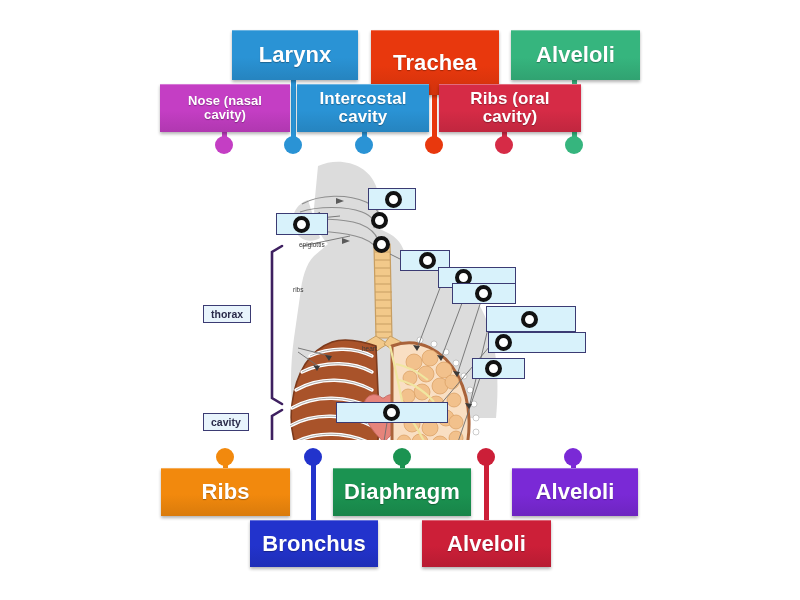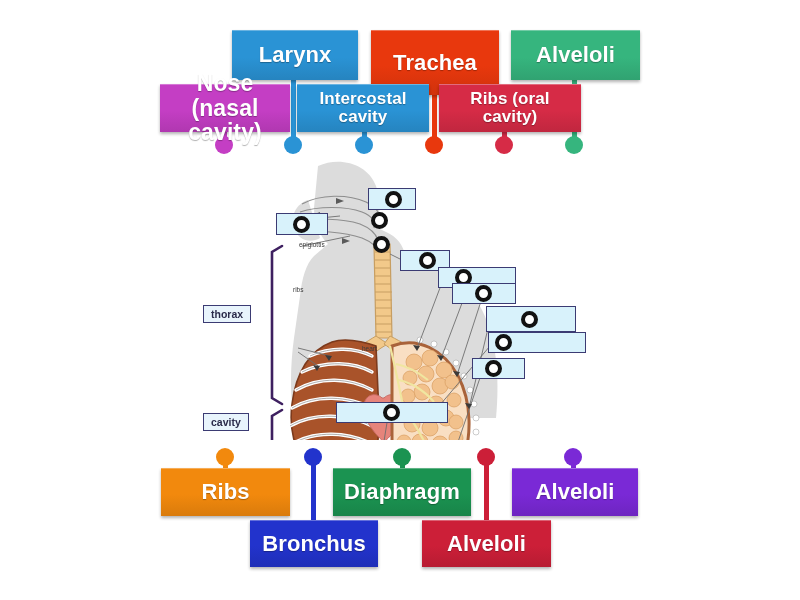--- a/index.html
+++ b/index.html
@@ -359,21 +359,21 @@
   <div id="top-cards">
       <div class="card" style="left: 232px; top: 30px; width: 126px; height: 50px; font-size: 22px; background: linear-gradient(rgb(42, 147, 213) 0%, rgb(42, 147, 213) 55%, rgba(0, 0, 0, 0.1) 100%), rgb(42, 147, 213);">
         <span class="lbl">Larynx</span>
       </div>
       <div class="card" style="left: 371px; top: 30px; width: 128px; height: 65px; font-size: 22px; background: linear-gradient(rgb(232, 56, 13) 0%, rgb(232, 56, 13) 55%, rgba(0, 0, 0, 0.1) 100%), rgb(232, 56, 13);">
         <span class="lbl">Trachea</span>
       </div>
       <div class="card" style="left: 511px; top: 30px; width: 129px; height: 50px; font-size: 22px; background: linear-gradient(rgb(54, 181, 126) 0%, rgb(54, 181, 126) 55%, rgba(0, 0, 0, 0.1) 100%), rgb(54, 181, 126);">
         <span class="lbl">Alveloli</span>
       </div>
-      <div class="card" style="left: 160px; top: 84px; width: 130px; height: 48px; font-size: 23px; background: linear-gradient(rgb(196, 62, 196) 0%, rgb(196, 62, 196) 55%, rgba(0, 0, 0, 0.1) 100%), rgb(196, 62, 196); align-items: center;">
+      <div class="card" style="left: 160px; top: 84px; width: 130px; height: 48px; font-size: 13px; background: linear-gradient(rgb(196, 62, 196) 0%, rgb(196, 62, 196) 55%, rgba(0, 0, 0, 0.1) 100%), rgb(196, 62, 196); align-items: center;">
         <span class="lbl">Nose (nasal cavity)</span>
       </div>
       <div class="card" style="left: 297px; top: 84px; width: 132px; height: 48px; font-size: 17px; background: linear-gradient(rgb(42, 147, 213) 0%, rgb(42, 147, 213) 55%, rgba(0, 0, 0, 0.1) 100%), rgb(42, 147, 213);">
         <span class="lbl">Intercostal cavity</span>
       </div>
       <div class="card" style="left: 439px; top: 84px; width: 142px; height: 48px; font-size: 17px; background: linear-gradient(rgb(214, 43, 70) 0%, rgb(214, 43, 70) 55%, rgba(0, 0, 0, 0.1) 100%), rgb(214, 43, 70);">
         <span class="lbl">Ribs (oral cavity)</span>
       </div>
     </div>
 

